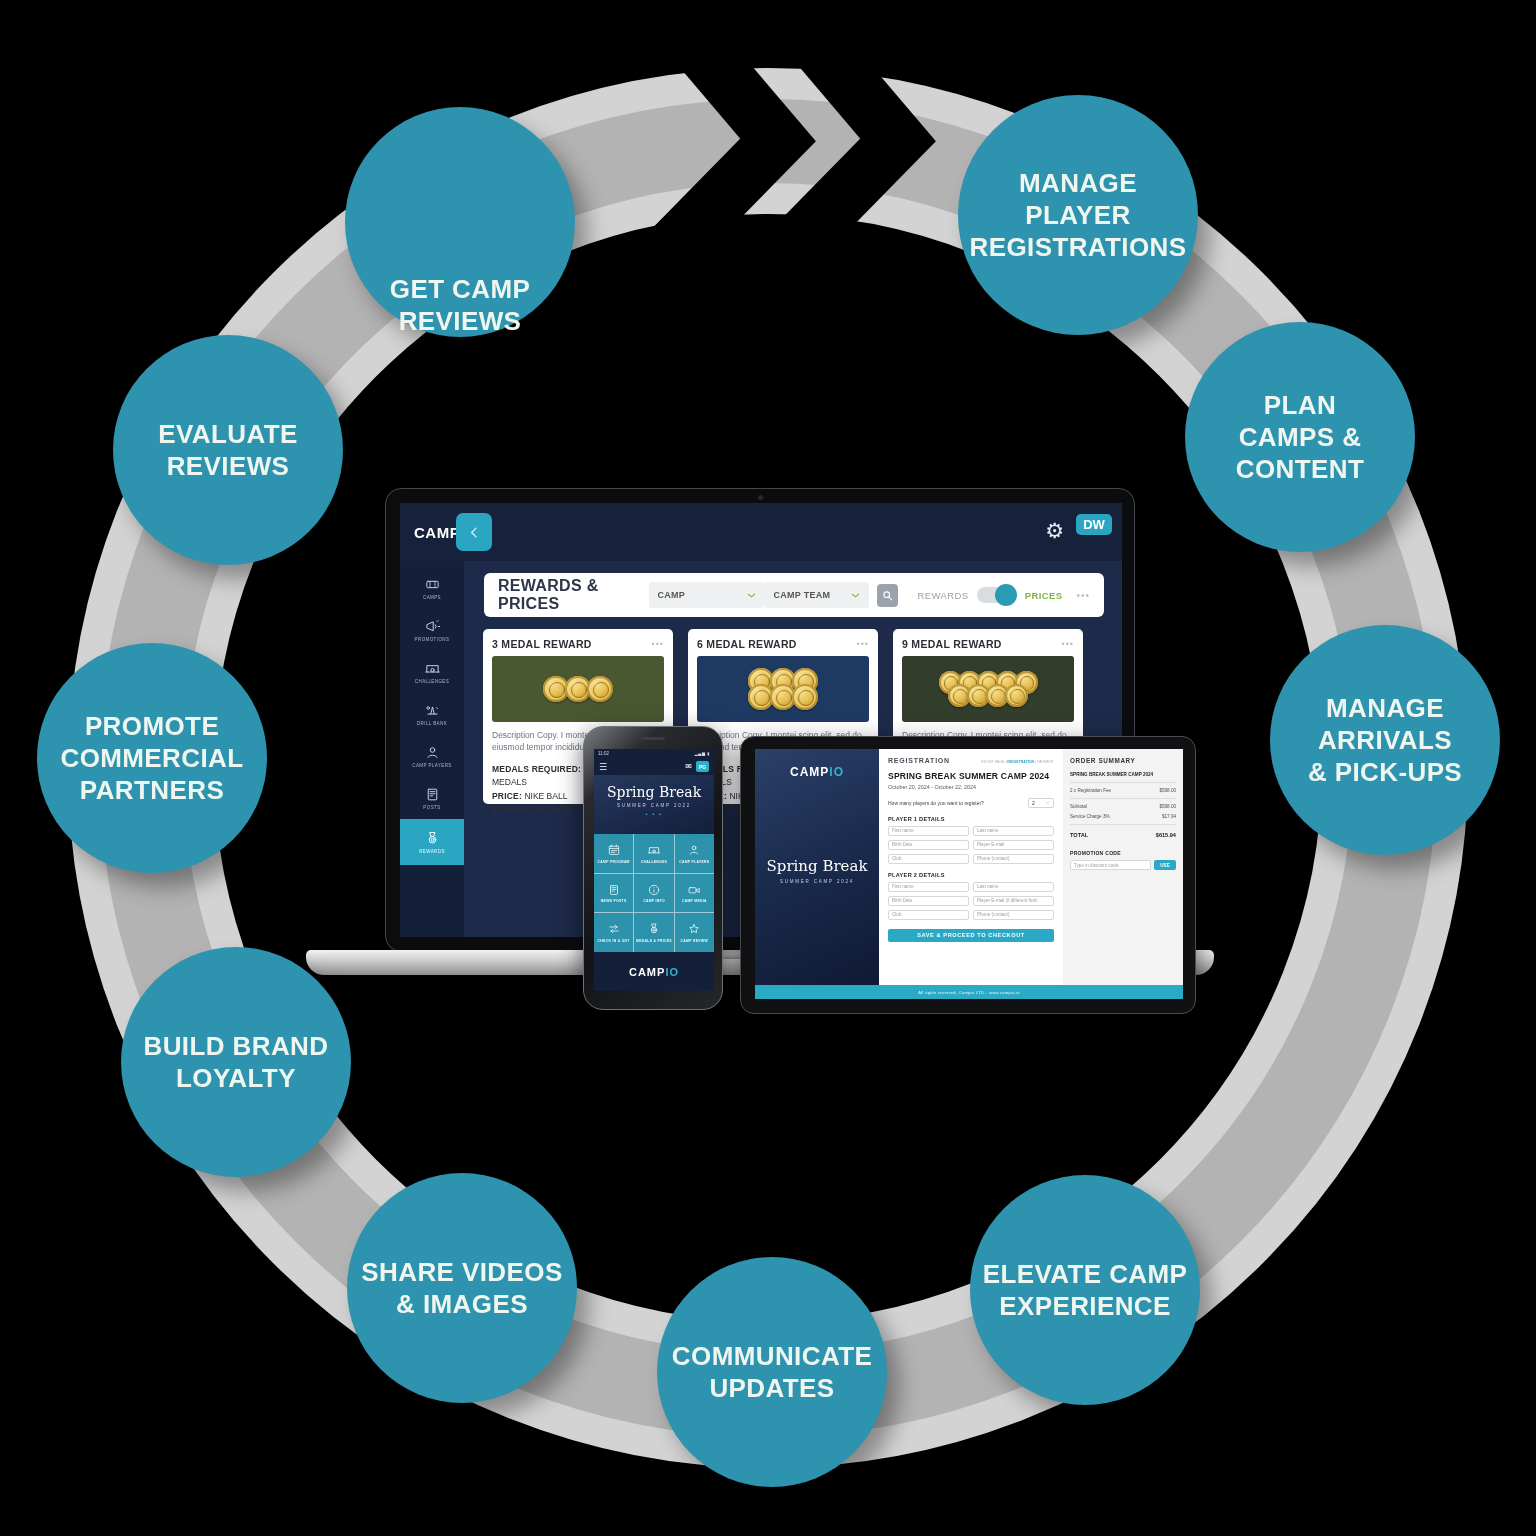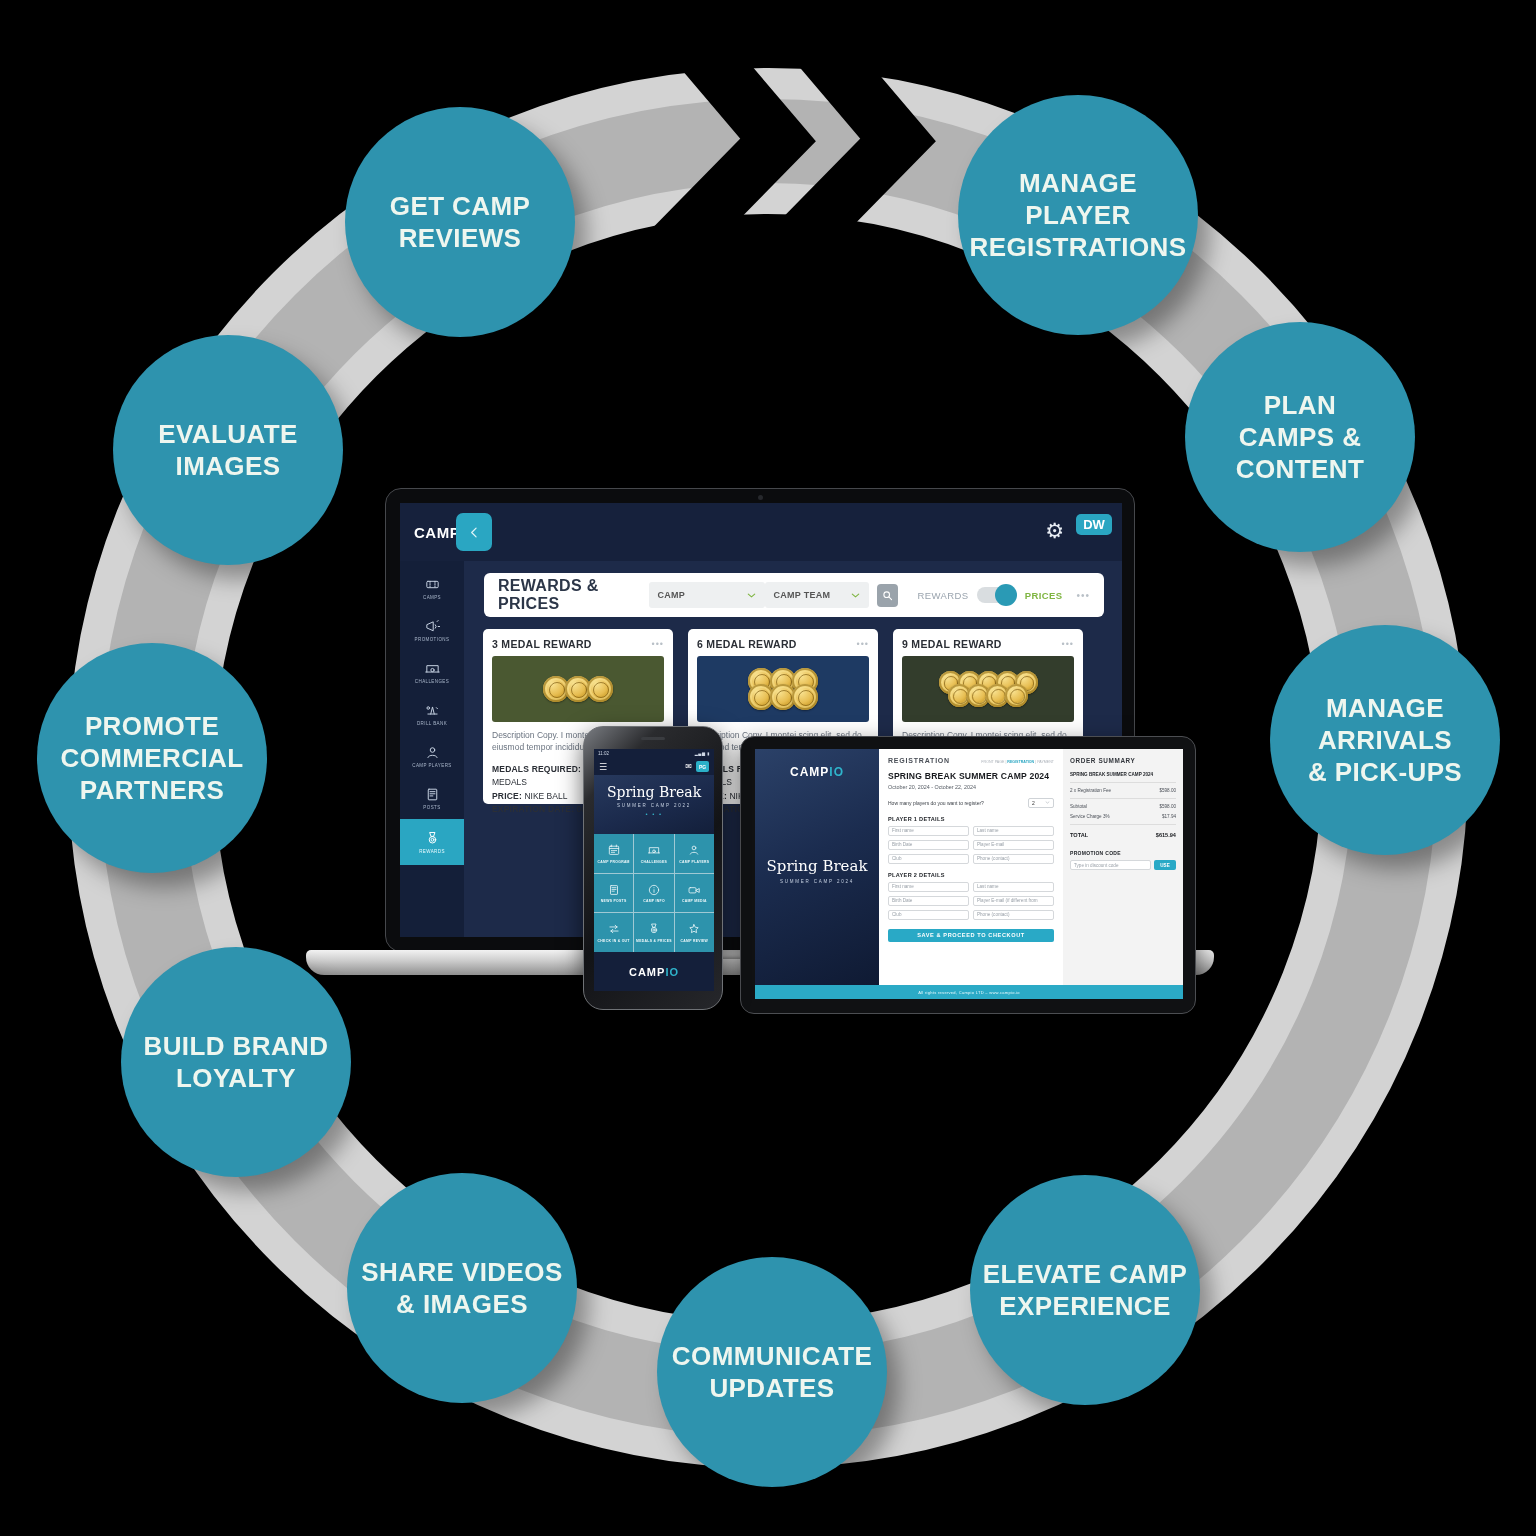--- a/index.html
+++ b/index.html
@@ -555,32 +555,32 @@
             </svg>
             <span class="tile-label">CAMP REVIEW</span>
           </div>
       </div>
       <div class="ph-footer">
         <div class="logo"><span>CAMP</span><span class="io">IO</span></div>
       </div>
     </div>
   </div>
 
-  <div class="cycle-circle" style="left:345px;top:107px;">
+  <div class="cycle-circle" style="left:345px;top:107px;align-items:flex-end;">
       <span>GET CAMP
 REVIEWS</span>
     </div>
   <div class="cycle-circle" style="left:958px;top:95px;width:240px;height:240px;">
       <span>MANAGE
 PLAYER
 REGISTRATIONS</span>
     </div>
   <div class="cycle-circle" style="left:113px;top:335px;">
       <span>EVALUATE
-IMAGES</span>
+REVIEWS</span>
     </div>
   <div class="cycle-circle" style="left:37px;top:643px;">
       <span>PROMOTE
 COMMERCIAL
 PARTNERS</span>
     </div>
   <div class="cycle-circle" style="left:1185px;top:322px;">
       <span>PLAN
 CAMPS &amp;
 CONTENT</span>

